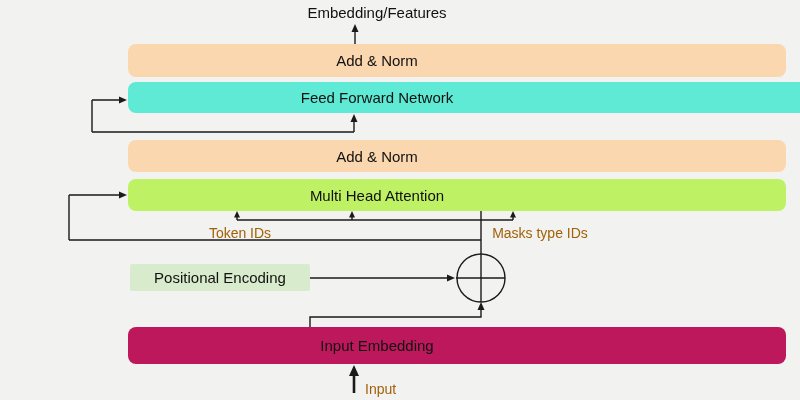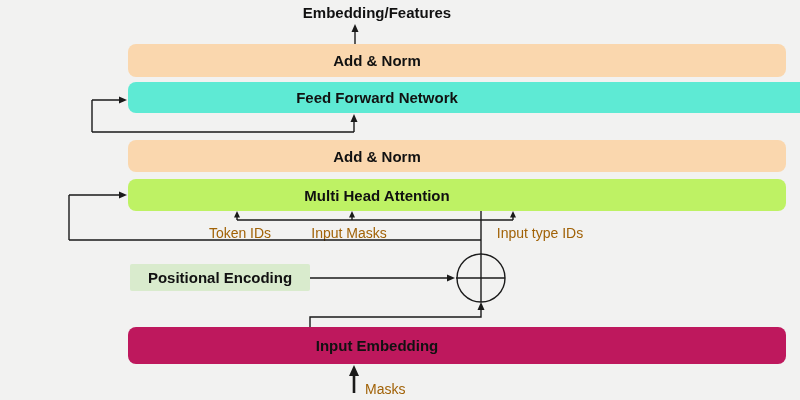--- a/index.html
+++ b/index.html
@@ -7,21 +7,21 @@
     position:relative;width:800px;height:400px;overflow:hidden;
     background:#f2f2f1;
     font-family:"Liberation Sans","DejaVu Sans",sans-serif;
     color:#111;
   }
   .bar{
     position:absolute;left:128px;width:658px;border-radius:8px;
     display:flex;align-items:center;justify-content:center;
   }
   .bar .lbl, .toplbl, .boxlbl{
-    font-weight:bold;font-size:15px;color:#111;white-space:nowrap;
+    font-weight:normal;font-size:15px;color:#111;white-space:nowrap;
   }
   
   .lblcol{position:absolute;left:128px;width:498px;text-align:center;}
   .bar-addnorm-top   {top:44px;height:33px;}
   .bar-ffn           {top:82px;height:31px;}
   .bar-addnorm-bot   {top:140px;height:32px;}
   .bar-mha           {top:179px;height:32px;}
   .bar-embed         {top:327px;height:37px;}
   .bar .inner{position:absolute;left:0;width:498px;text-align:center;}
   .pe-box{
@@ -55,23 +55,22 @@
   <div class="bar bar-embed" style="background: #be185d;">
     <div class="inner lbl">Input Embedding</div>
   </div>
 
   <div class="pe-box" style="background: rgb(217, 235, 205); justify-content: center;">
     <span class="boxlbl">Positional Encoding</span>
   </div>
 
   <div class="toplbl lblcol">Embedding/Features</div>
   <div class="smalllbl" style="left:190px;top:225px;width:100px;">Token IDs</div>
-  <div class="smalllbl" style="left:299px;top:225px;width:100px;">Input Masks</div>
-  <div class="smalllbl" style="left:490px;top:225px;width:100px;">Input type IDs</div>
-  <div class="smalllbl" style="left:365px;top:381px;">Masks</div>
+  <div class="smalllbl" style="left:490px;top:225px;width:100px;">Masks type IDs</div>
+  <div class="smalllbl" style="left:365px;top:381px;">Input</div>
 
   <svg class="wires" width="800" height="400" viewBox="0 0 800 400">
     <g stroke="#1a1a1a" stroke-width="1.4" fill="none">
 
       <path d="M355,44 L355,31"></path>
 
       <path d="M354,132 L354,120"></path>
       <path d="M92,132 L354,132 M92,100 L92,132 M92,100 L121,100"></path>
 
       <path d="M69,195 L121,195 M69,195 L69,240 M69,240 L481,240"></path>

